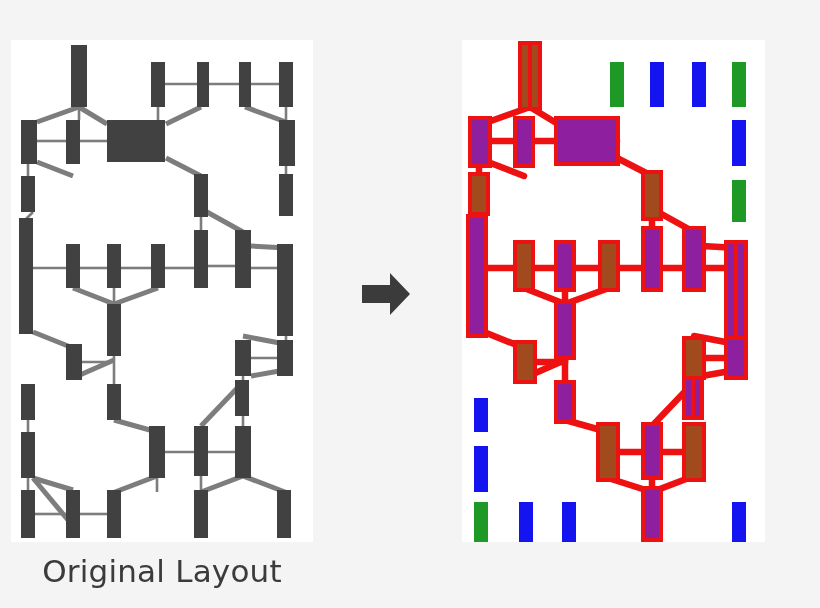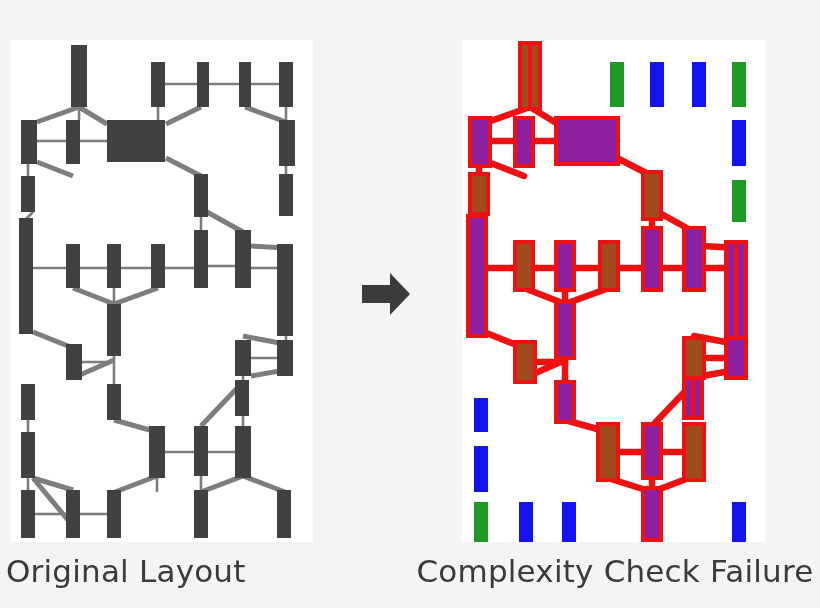--- a/index.html
+++ b/index.html
@@ -46,24 +46,24 @@
   .caption {
     position: absolute;
     font-size: 31px;
     color: #3b3b3b;
     letter-spacing: 0.2px;
     white-space: nowrap;
     line-height: 1;
     font-weight: 400;
   }
   #caption-left {
-    left: 6px;
+    left: 0px;
     top: 556px;
     width: 324px;
-    text-align: left;
+    text-align: center;
   }
   #caption-right {
     left: 410px;
     top: 556px;
     width: 410px;
     text-align: center;
   }
   #arrow-wrap {
     position: absolute;
     left: 360px;
@@ -283,15 +283,14 @@
         <g>
           <line x1="68" y1="3" x2="68" y2="69" stroke="#ee1111" stroke-width="4"></line>
           <line x1="274" y1="202" x2="274" y2="298" stroke="#ee1111" stroke-width="4"></line>
           <line x1="231" y1="338" x2="231" y2="378" stroke="#ee1111" stroke-width="4"></line>
         </g>
       </svg>
   </div>
 
   <div class="caption" id="caption-left">Original Layout</div>
 
-  <div class="caption" id="caption-right">Complexity Check Failure</div>
 
 </div>
 
 </body></html>

